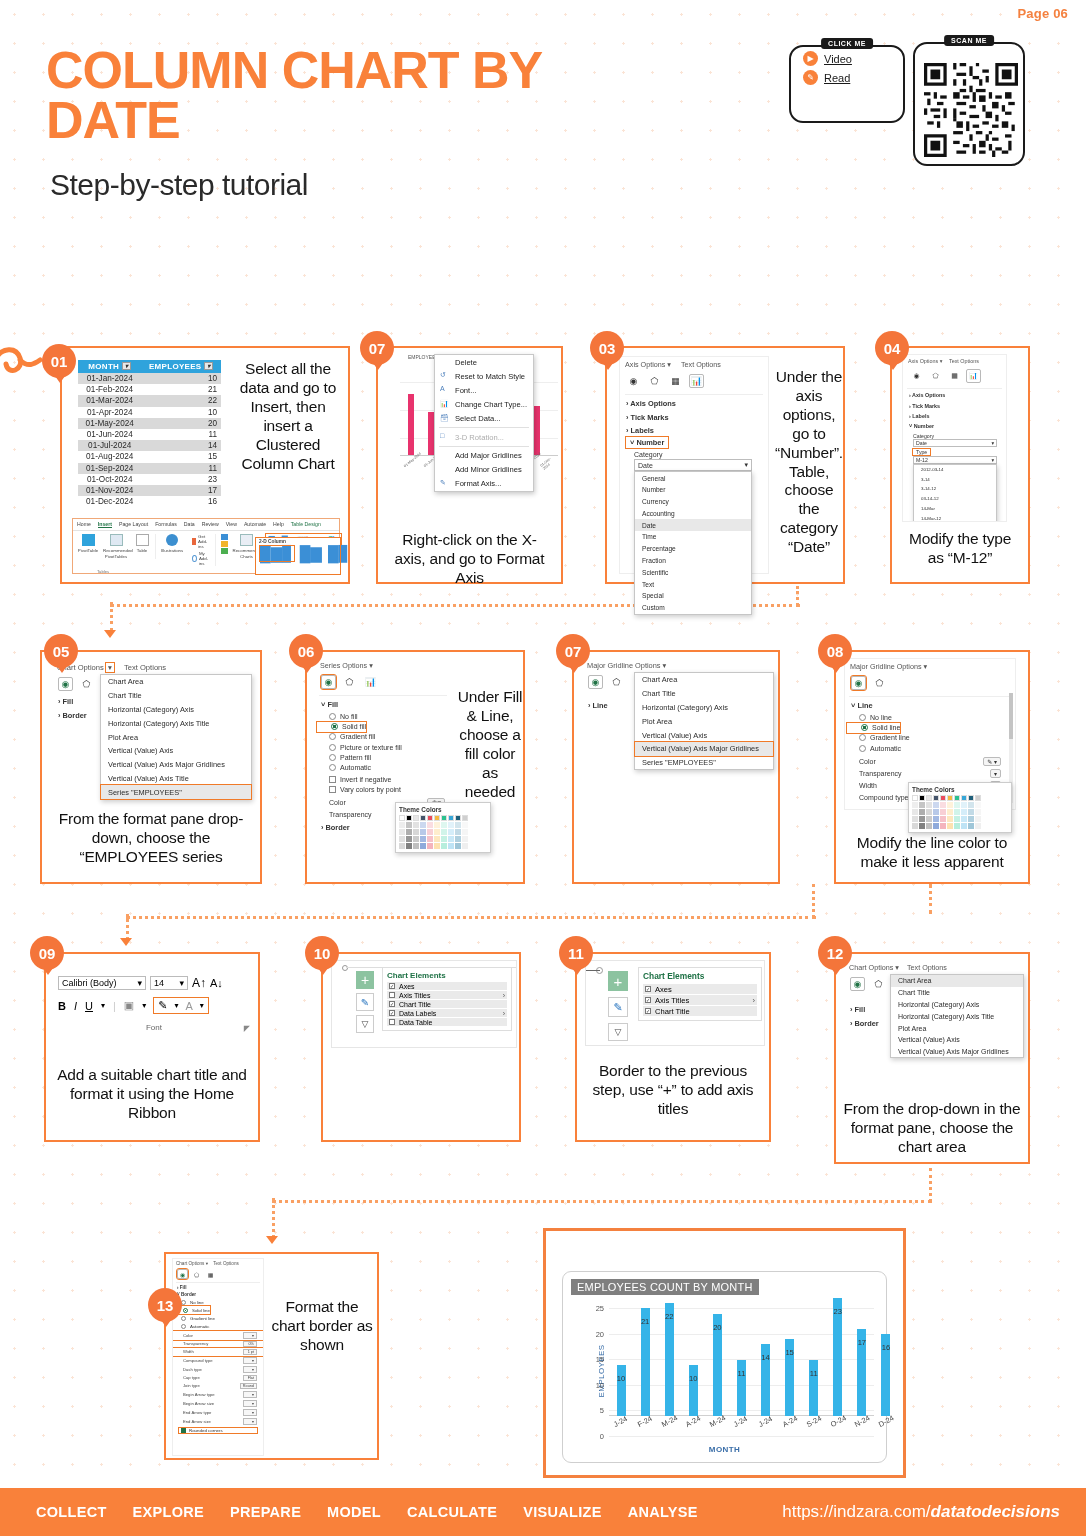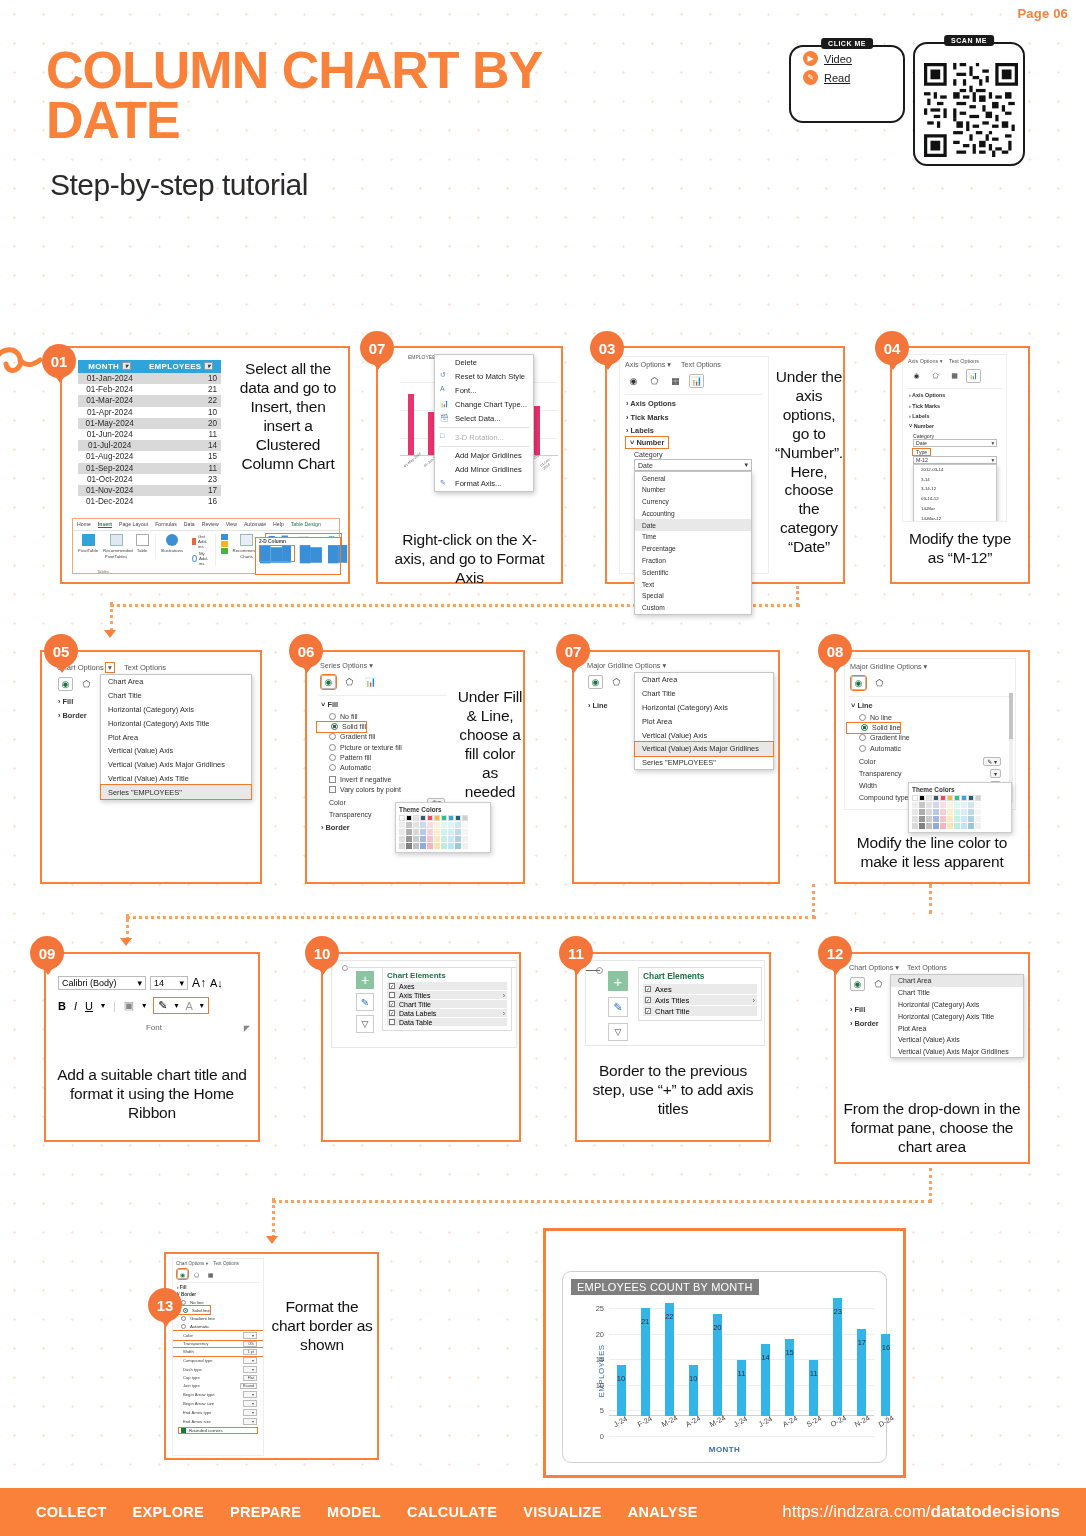--- a/index.html
+++ b/index.html
@@ -157,21 +157,21 @@
   }
   .axis-line { position: absolute; background: #d0d0d0; }
   
   #footer {
     position: absolute; left: 0; bottom: 0; width: 1086px; height: 48px;
     background: #f9813a; display: flex; align-items: center;
   }
   #foot-steps { display: flex; gap: 26px; margin-left: 36px; }
   #foot-steps span { color: #fff; font-size: 14.5px; font-weight: 700; letter-spacing: .3px; }
   #foot-url { margin-left: auto; margin-right: 26px; color: #fff; font-size: 17px; }
-  #foot-url b { font-weight: 800; }
+  #foot-url b { font-weight: 800; font-style: italic; }
   .dot-h { position: absolute; height: 0; border-top: 3px dotted #f9a063; }
   .dot-v { position: absolute; width: 0; border-left: 3px dotted #f9a063; }
   .arrow-d {
     position: absolute; width: 0; height: 0;
     border-left: 6px solid transparent; border-right: 6px solid transparent;
     border-top: 8px solid #f9813a;
   }
   .bgdots { position: absolute; inset: 0; pointer-events: none;
     background-image: radial-gradient(#f7c9ab 1.3px, transparent 1.4px);
     background-size: 29px 29px; opacity: .5; }
@@ -516,21 +516,21 @@
           <div class="it" style="font-size: 6.6px;">Time</div>
           <div class="it" style="font-size: 6.6px;">Percentage</div>
           <div class="it" style="font-size: 6.6px;">Fraction</div>
           <div class="it" style="font-size: 6.6px;">Scientific</div>
           <div class="it" style="font-size: 6.6px;">Text</div>
           <div class="it" style="font-size: 6.6px;">Special</div>
           <div class="it" style="font-size: 6.6px;">Custom</div>
         </div>
     </div>
   </div>
-  <div class="cap" style="position:absolute;left:168px;top:20px;width:68px">Under the axis options, go to “Number”. Here, choose the category “Date”</div>
+  <div class="cap" style="position:absolute;left:168px;top:20px;width:68px">Under the axis options, go to “Number”. Table, choose the category “Date”</div>
 </div>
 
 <div class="badge" style="left:875px;top:331px">
     <span>04</span>
   </div>
 <div class="card" style="left:890px;top:346px;width:140px;height:238px">
   <div class="pane" style="position:absolute;left:10px;top:6px;width:105px;height:168px;border:1px solid #eee;overflow:hidden">
     <div class="pane-hd" style="font-size:5.4px">
       <span>Axis Options</span>
       <span>▾</span>
@@ -595,20 +595,21 @@
         <div class="it">Plot Area</div>
         <div class="it">Vertical (Value) Axis</div>
         <div class="it">Vertical (Value) Axis Major Gridlines</div>
         <div class="it">Vertical (Value) Axis Title</div>
         <div class="it hi hl">Series "EMPLOYEES"</div>
       </div>
     <svg class="cursor" style="left:152px;top:106px" width="9" height="12" viewBox="0 0 10 13">
       <path d="M0 0 L0 11 L3 8.5 L5 12.5 L6.8 11.6 L4.8 7.8 L8.4 7.6 Z" fill="#fff" stroke="#333" stroke-width=".8"></path>
     </svg>
   </div>
+  <div class="cap" style="position:absolute;left:8px;right:8px;top:158px">From the format pane drop-down, choose the “EMPLOYEES series</div>
 </div>
 
 <div class="badge" style="left:289px;top:634px">
     <span>06</span>
   </div>
 <div class="card" style="left:305px;top:650px;width:220px;height:234px">
   <div class="pane" style="position:absolute;left:8px;top:6px;width:136px;height:220px">
     <div class="pane-hd" style="font-size:7.2px">
       <span>Series Options</span> <span>▾</span>
     </div>

